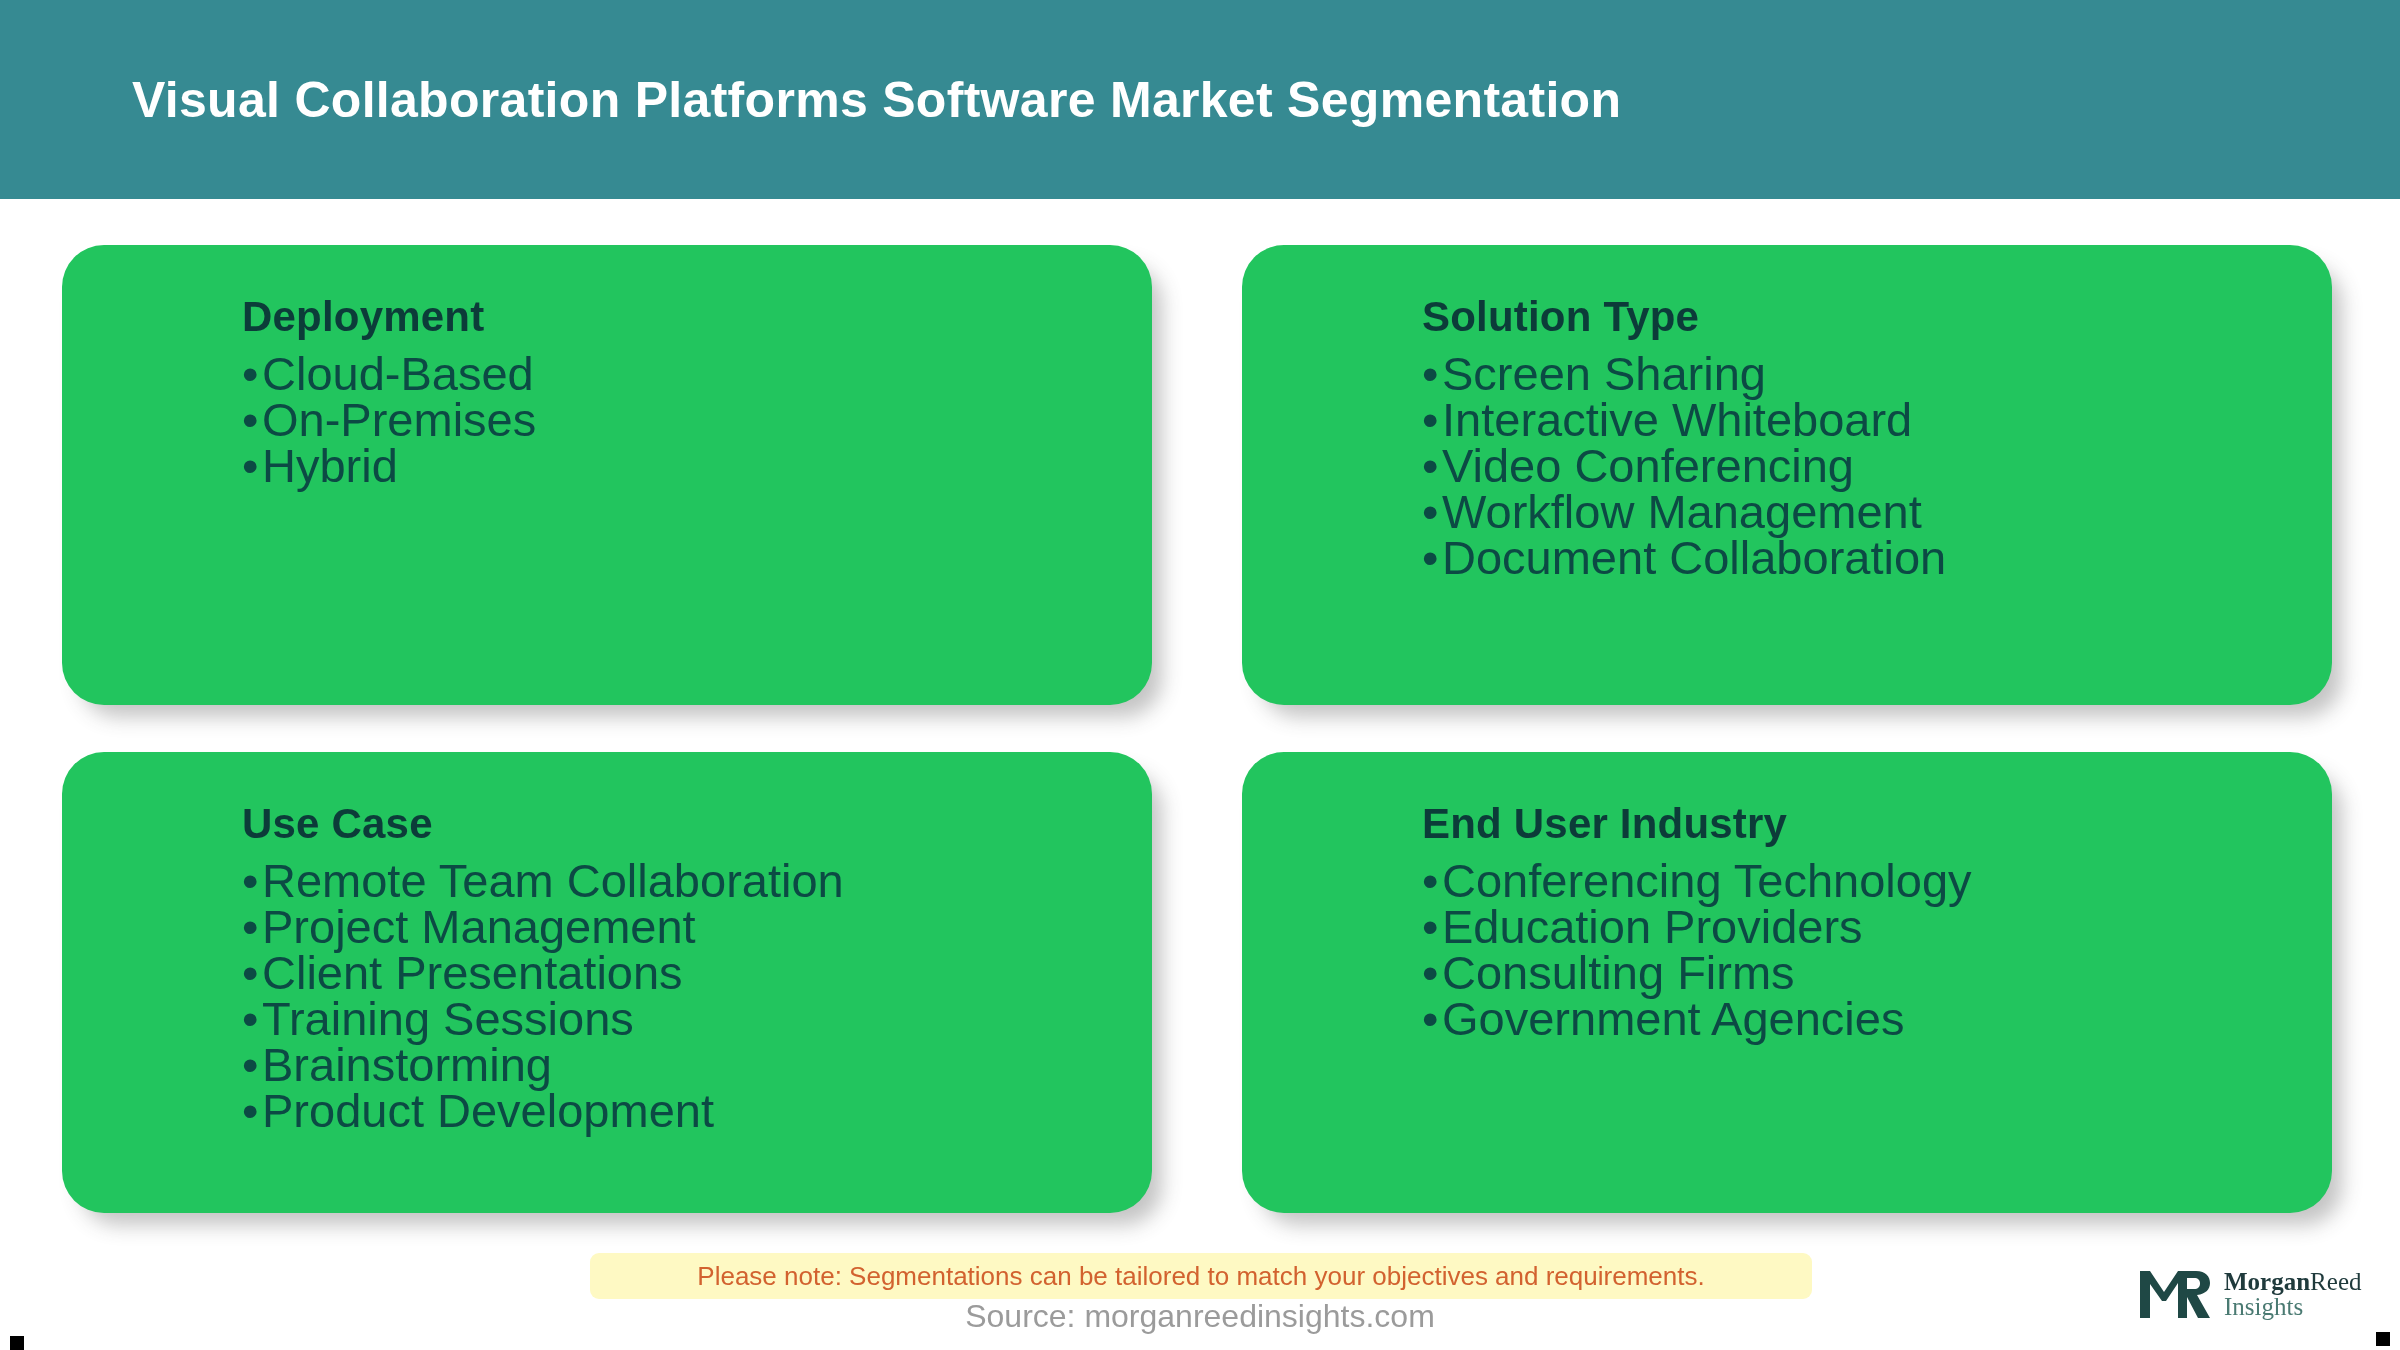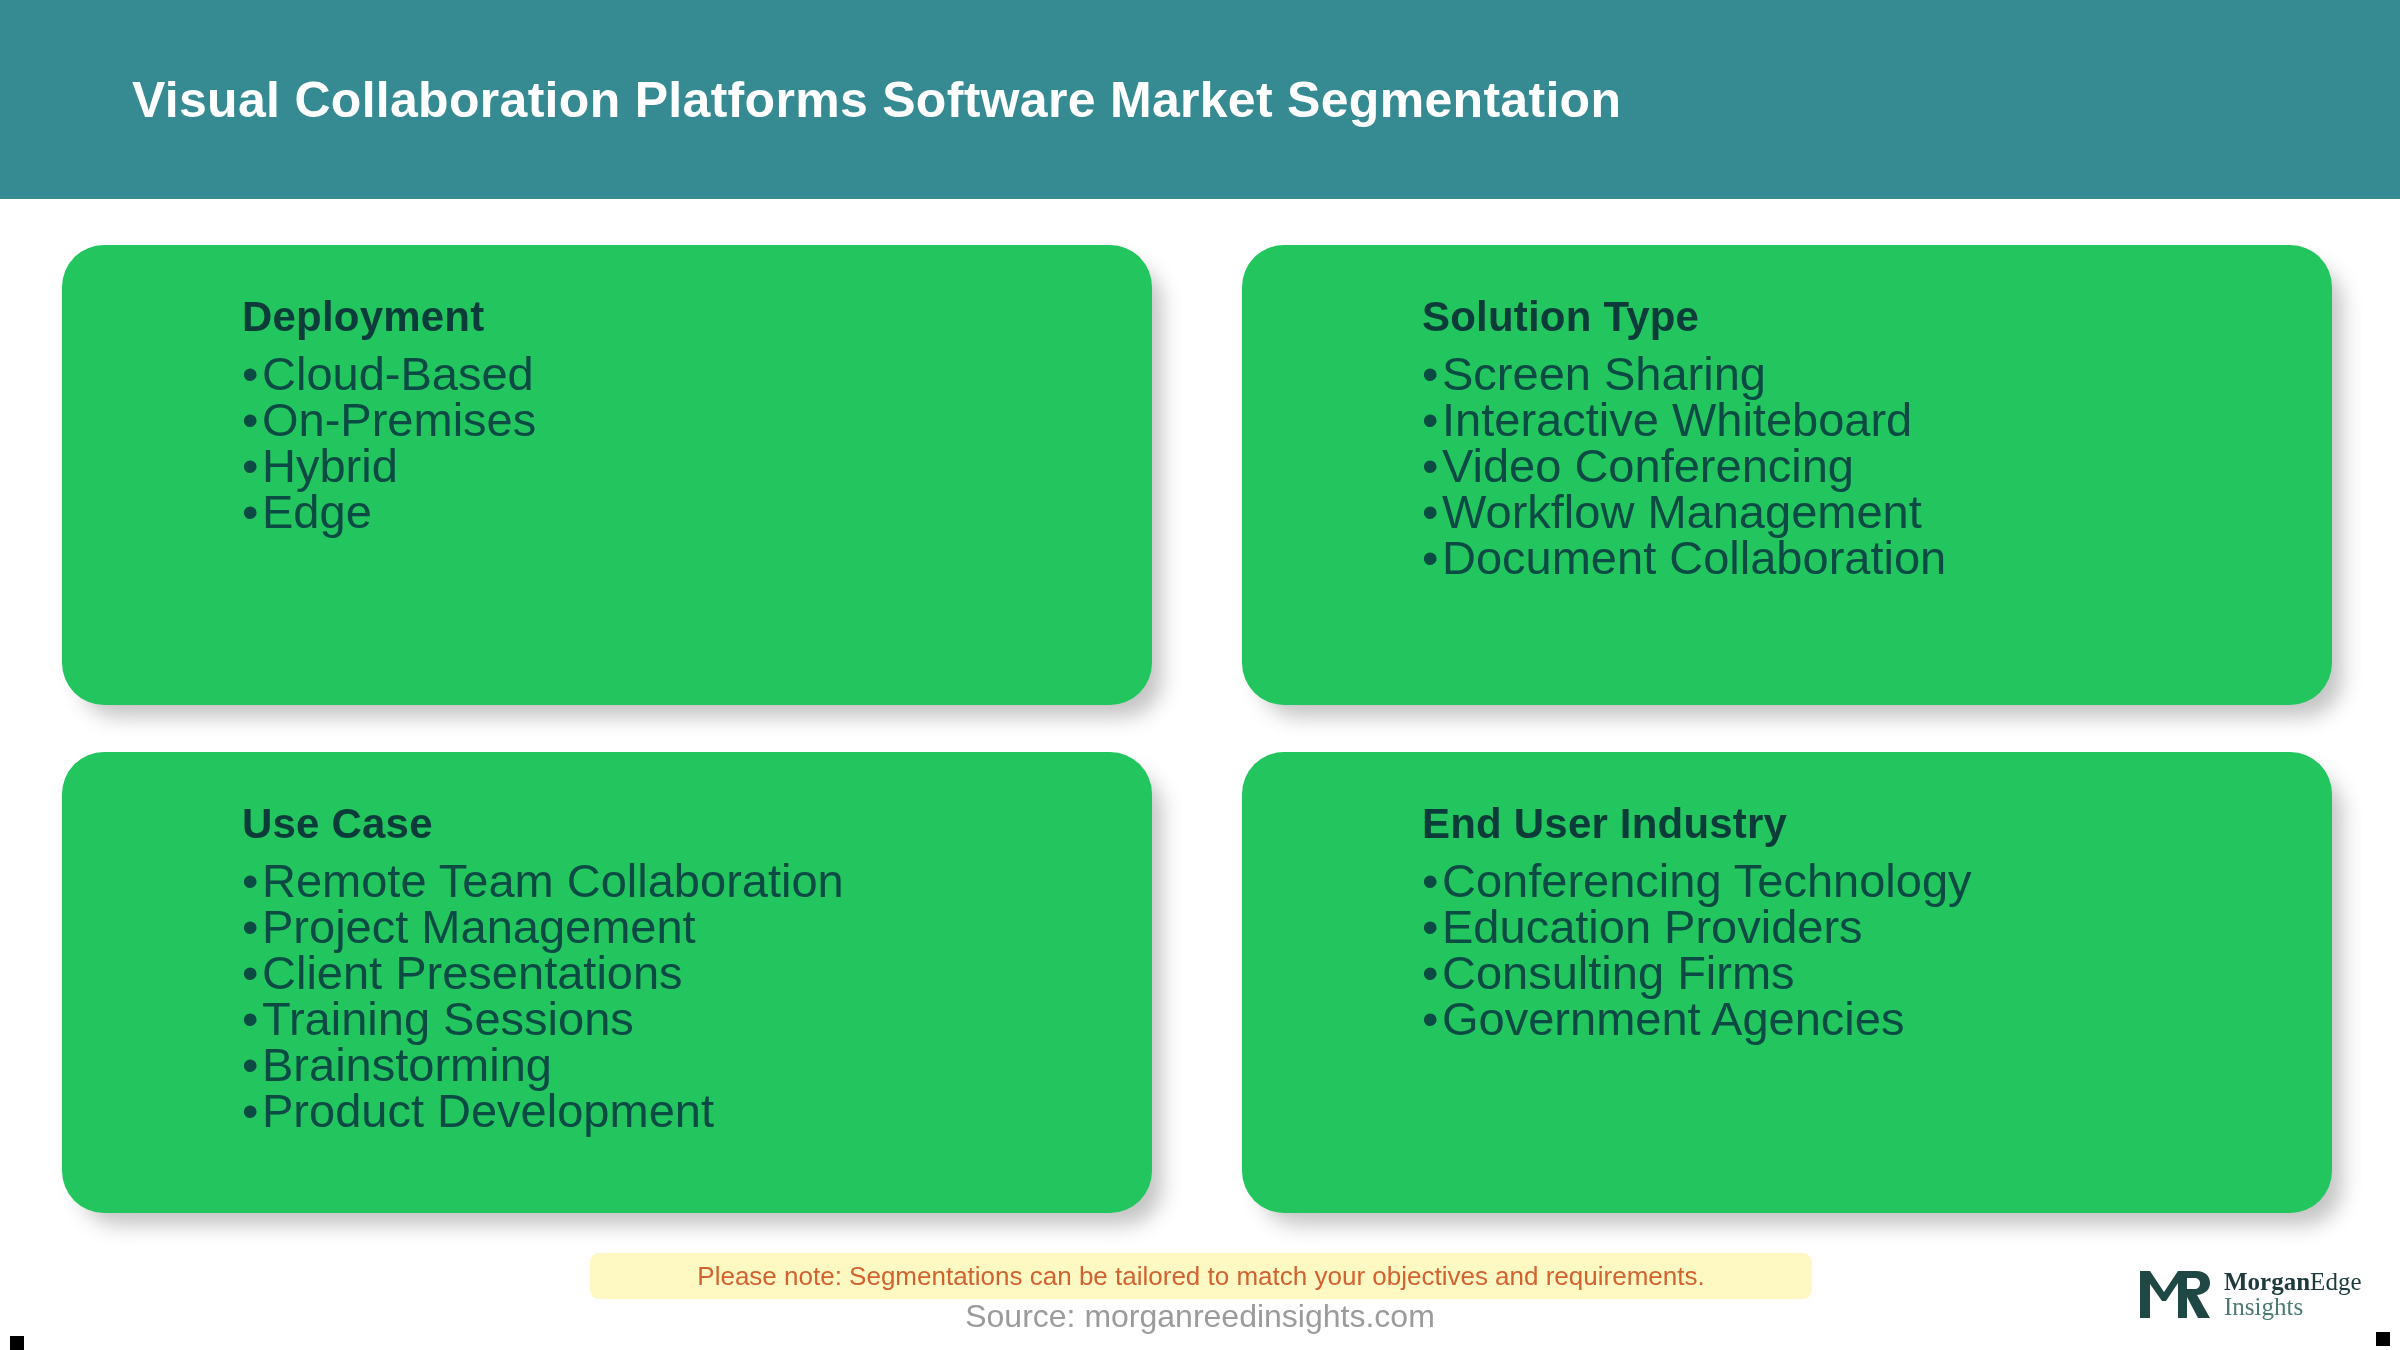--- a/index.html
+++ b/index.html
@@ -175,21 +175,20 @@
   <div id="artifact-top-left" class="corner-artifact-tl"></div>
 
   <div id="cards-grid">
 
     <div class="segment-card">
       <div class="card-title">Deployment</div>
       <ul class="card-list">
         <li class="card-list-item"><span class="bullet-glyph">•</span><span>Cloud-Based</span></li>
         <li class="card-list-item"><span class="bullet-glyph">•</span><span>On-Premises</span></li>
         <li class="card-list-item"><span class="bullet-glyph">•</span><span>Hybrid</span></li>
-        <li class="card-list-item"><span class="bullet-glyph">•</span><span>Edge</span></li>
       </ul>
     </div>
 
     <div class="segment-card">
       <div class="card-title">Solution Type</div>
       <ul class="card-list">
         <li class="card-list-item"><span class="bullet-glyph">•</span><span>Screen Sharing</span></li>
         <li class="card-list-item"><span class="bullet-glyph">•</span><span>Interactive Whiteboard</span></li>
         <li class="card-list-item"><span class="bullet-glyph">•</span><span>Video Conferencing</span></li>
         <li class="card-list-item"><span class="bullet-glyph">•</span><span>Workflow Management</span></li>
@@ -226,21 +225,21 @@
   </div>
 
   <div id="footer-source">Source: morganreedinsights.com</div>
 
   <div id="brand-logo">
     <svg id="logo-mark" viewBox="0 0 74 52">
       <path d="M2 50 L2 3 L12 3 L26 24 L40 3 L40 15 L28 33 L24 33 L12 16 L12 50 Z" fill="#1f4845"></path>
       <path d="M40 3 L58 3 C68 3 72 9 72 15 C72 21 68 26 59 27 L72 50 L60 50 L49 29 L49 21 L56 21 C60 21 62 19 62 15.5 C62 12 60 10 56 10 L49 10 L49 50 L40 50 Z" fill="#1f4845"></path>
     </svg>
     <div id="logo-wordmark">
-      <div class="logo-line-1"><span class="logo-word-morgan">Morgan</span><span class="logo-word-reed">Edge</span></div>
+      <div class="logo-line-1"><span class="logo-word-morgan">Morgan</span><span class="logo-word-reed">Reed</span></div>
       <div class="logo-line-2">Insights</div>
     </div>
   </div>
 
   <div class="corner-artifact" id="artifact-bottom-left"></div>
   <div class="corner-artifact" id="artifact-bottom-right"></div>
 
 </div>
 
 </body></html>

